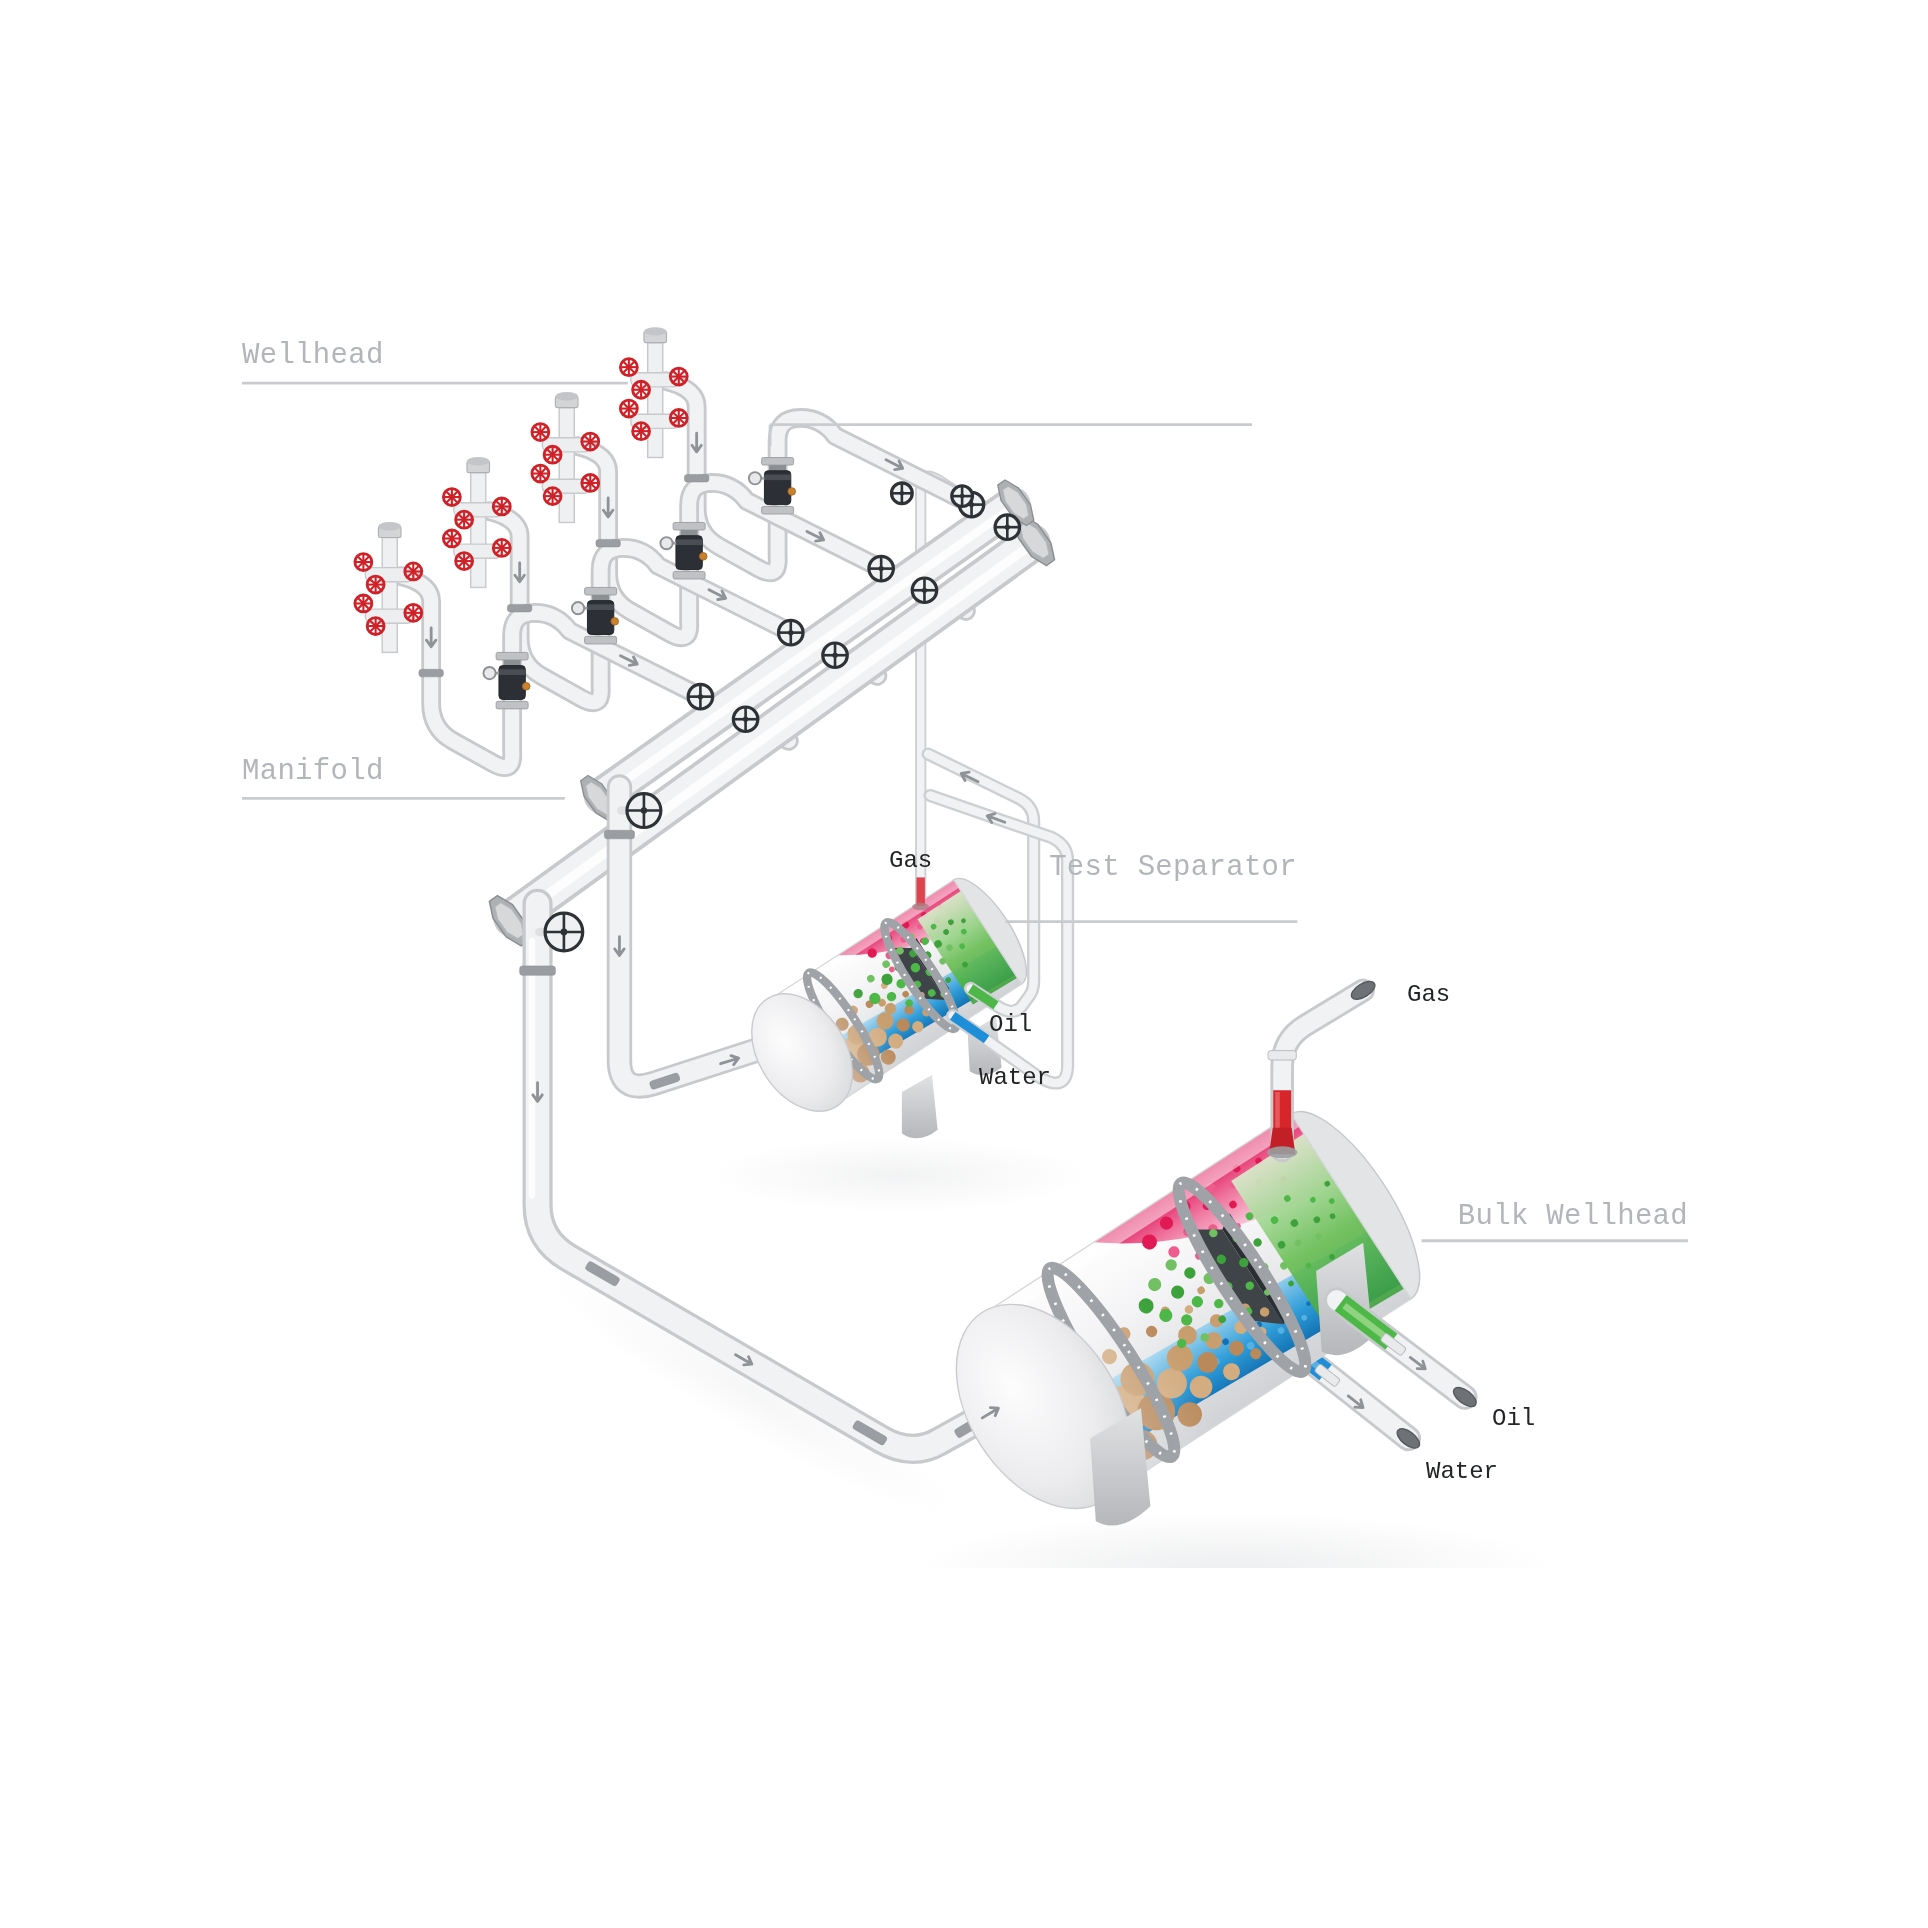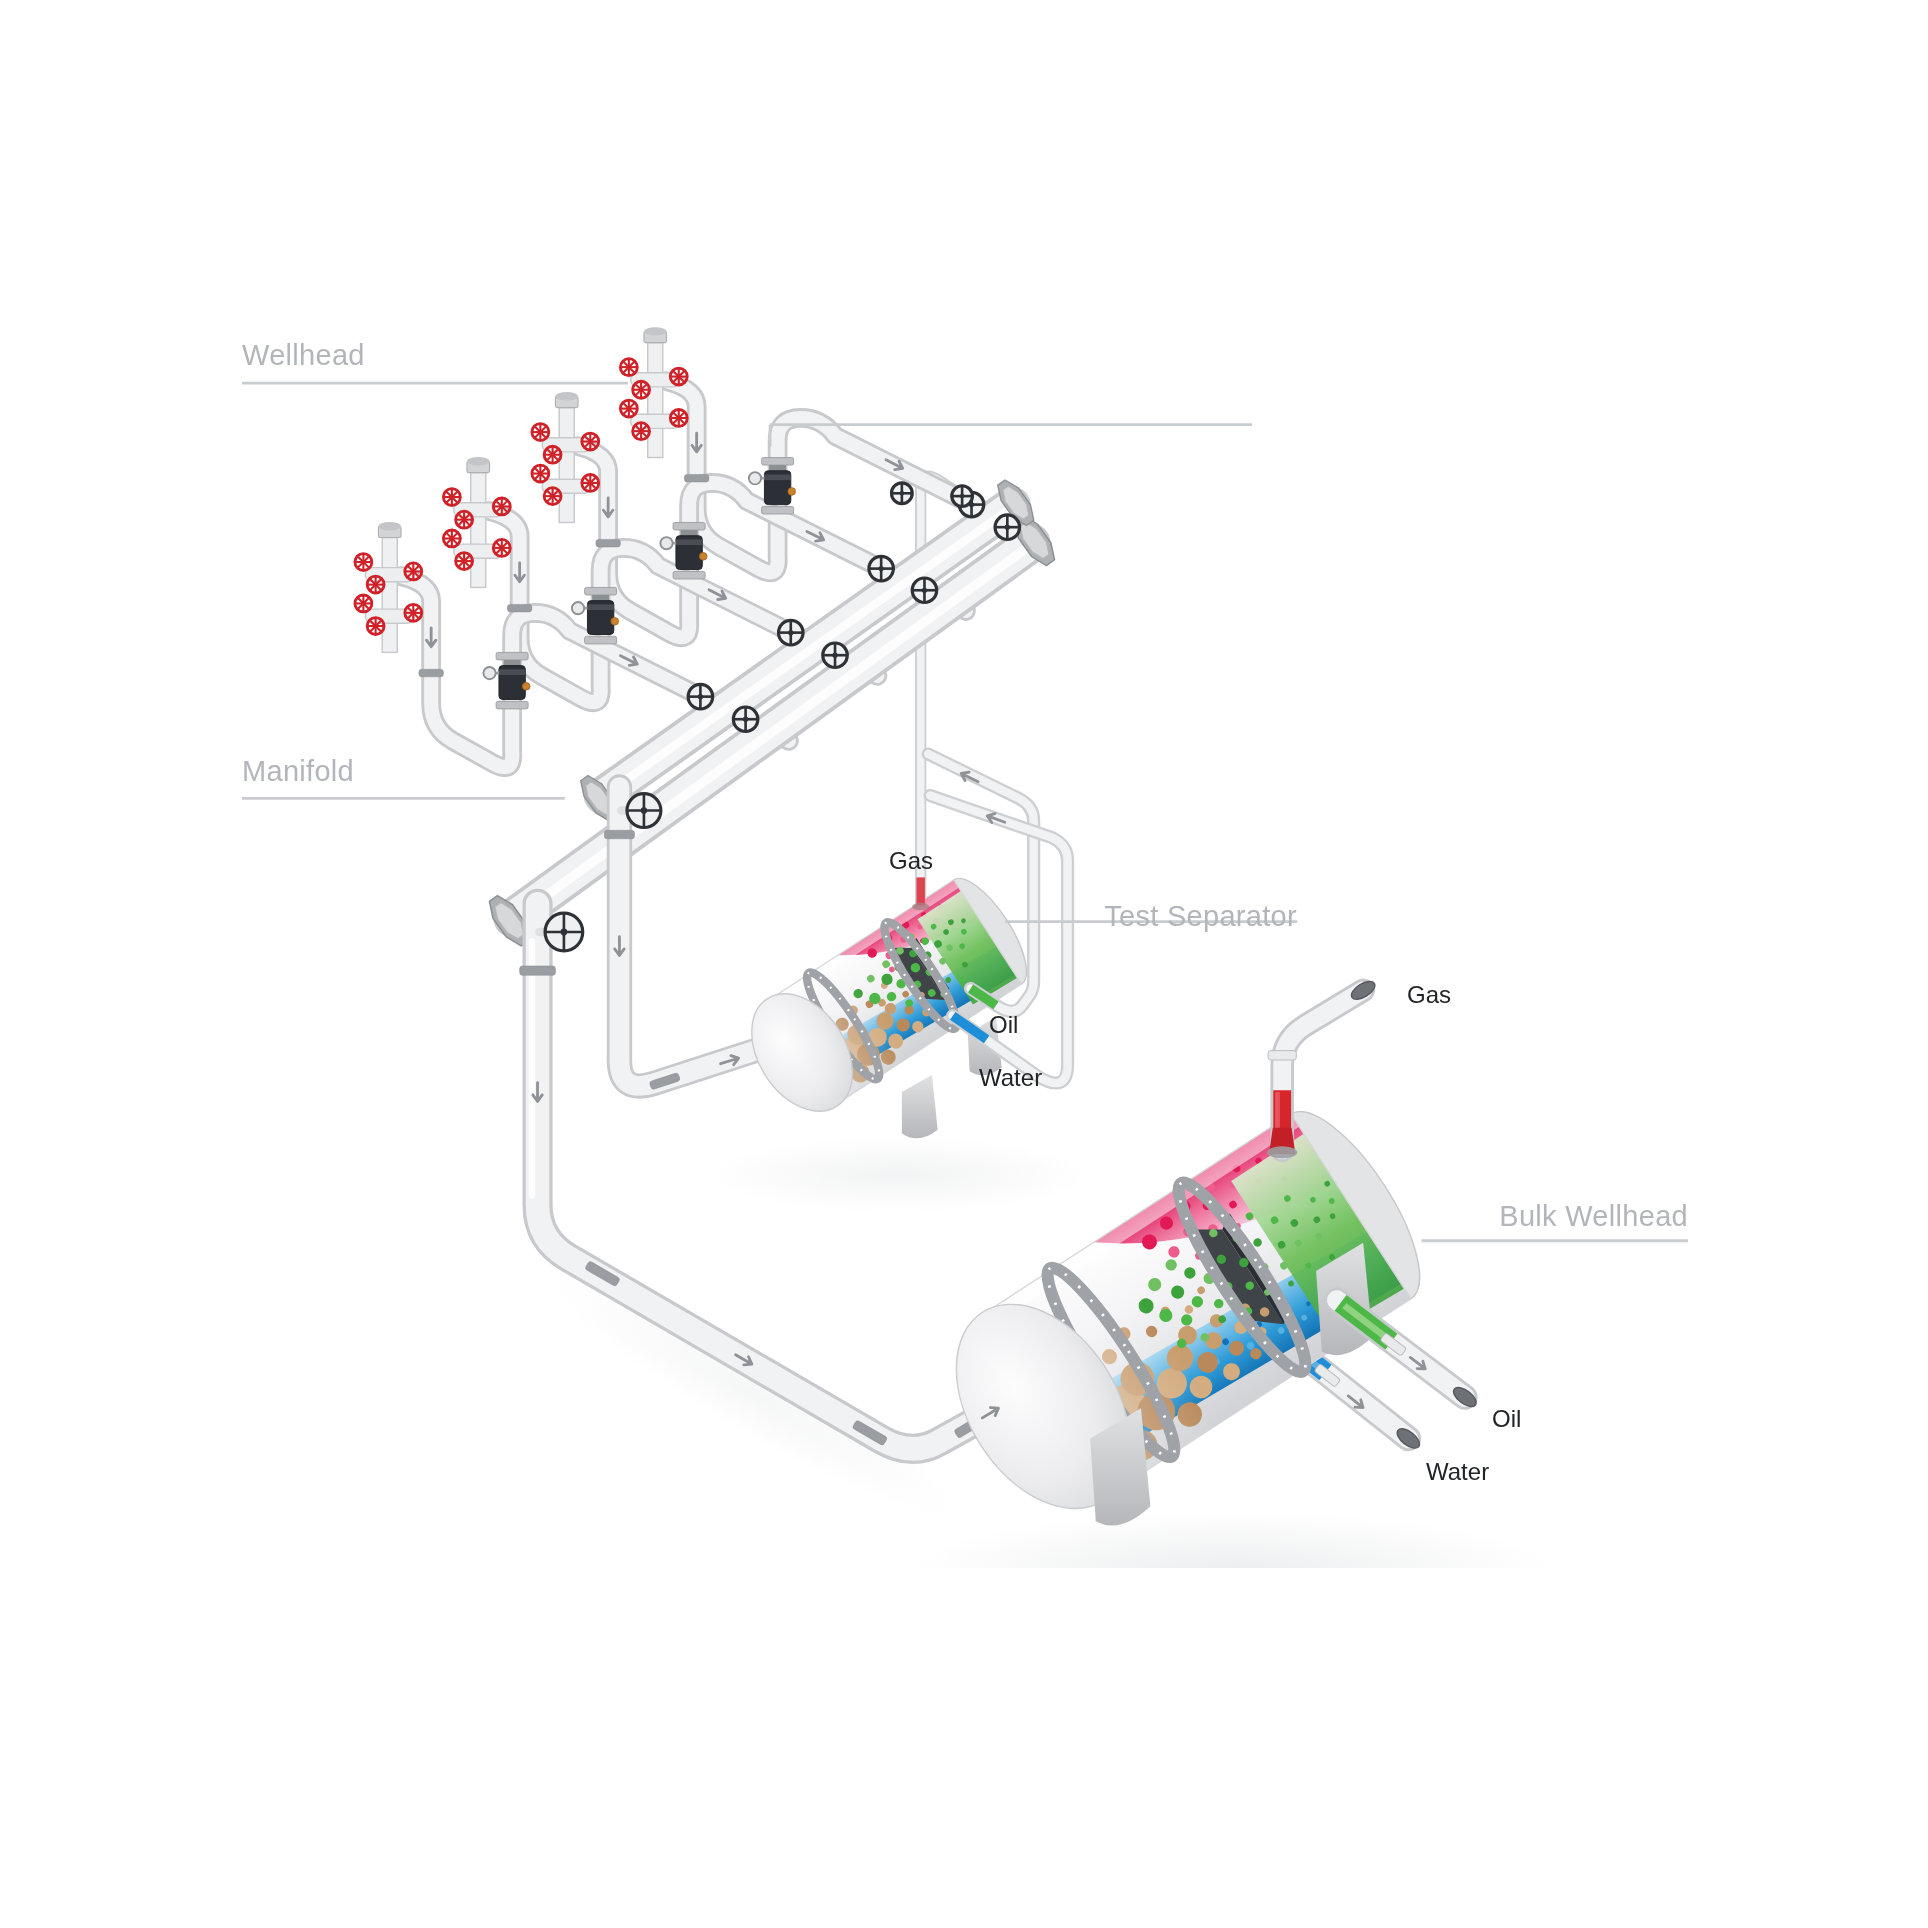--- a/index.html
+++ b/index.html
@@ -1,17 +1,17 @@
 <!DOCTYPE html>
 <html style="font-size:15px"><head>
 <meta charset="utf-8">
 <style>
   html,body{margin:0;padding:0;background:#fff}
   .stage{position:relative;width:1928px;height:1568px;background:#ffffff;overflow:hidden;
-         font-family:Liberation Sans, sans-serif}
+         font-family:Liberation Mono, monospace}
   .stage svg{position:absolute;left:0;top:0}
   .callout{position:absolute;color:#b2b5b9;font-size:29px;font-weight:400;letter-spacing:0.3px;white-space:nowrap}
   .callout.r{text-align:right}
   .stream{position:absolute;color:#222426;font-size:24px;white-space:nowrap}
   
   .po{fill:none;stroke:#c7c9cc;stroke-linecap:round;stroke-linejoin:round}
   .pi{fill:none;stroke:#f1f2f4;stroke-linecap:round;stroke-linejoin:round}
   .ph{fill:none;stroke:#ffffff;stroke-linecap:round;stroke-linejoin:round;opacity:.85}
   .thin-o{stroke:#cdd0d3}
   .wpipe{fill:#eef0f2;stroke:#c6c8cb;stroke-width:1.5}
@@ -840,21 +840,21 @@
     <line class="callout-line" x1="818" y1="451" x2="1330" y2="451"></line>
     <line class="callout-line" x1="818" y1="451" x2="818" y2="474"></line>
     <line class="callout-line" x1="257" y1="848" x2="600" y2="848"></line>
     <line class="callout-line" x1="1068" y1="979" x2="1378" y2="979"></line>
     <line class="callout-line" x1="1510" y1="1318" x2="1793" y2="1318"></line>
   </g>
 </svg>
 
 <div class="callout" style="left:242px;top:339px">Wellhead</div>
 <div class="callout" style="left:242px;top:755px">Manifold</div>
-<div class="callout r" style="left:1015px;top:900px;width:282px">Test Separator</div>
+<div class="callout r" style="left:1015px;top:851px;width:282px">Test Separator</div>
 <div class="callout r" style="left:1406px;top:1200px;width:282px">Bulk Wellhead</div>
 
 <div class="stream" style="left:889px;top:847px">Gas</div>
 <div class="stream" style="left:989px;top:1011px">Oil</div>
 <div class="stream" style="left:979px;top:1064px">Water</div>
 <div class="stream" style="left:1407px;top:981px">Gas</div>
 <div class="stream" style="left:1492px;top:1405px">Oil</div>
 <div class="stream" style="left:1426px;top:1458px">Water</div>
 </div>
 

